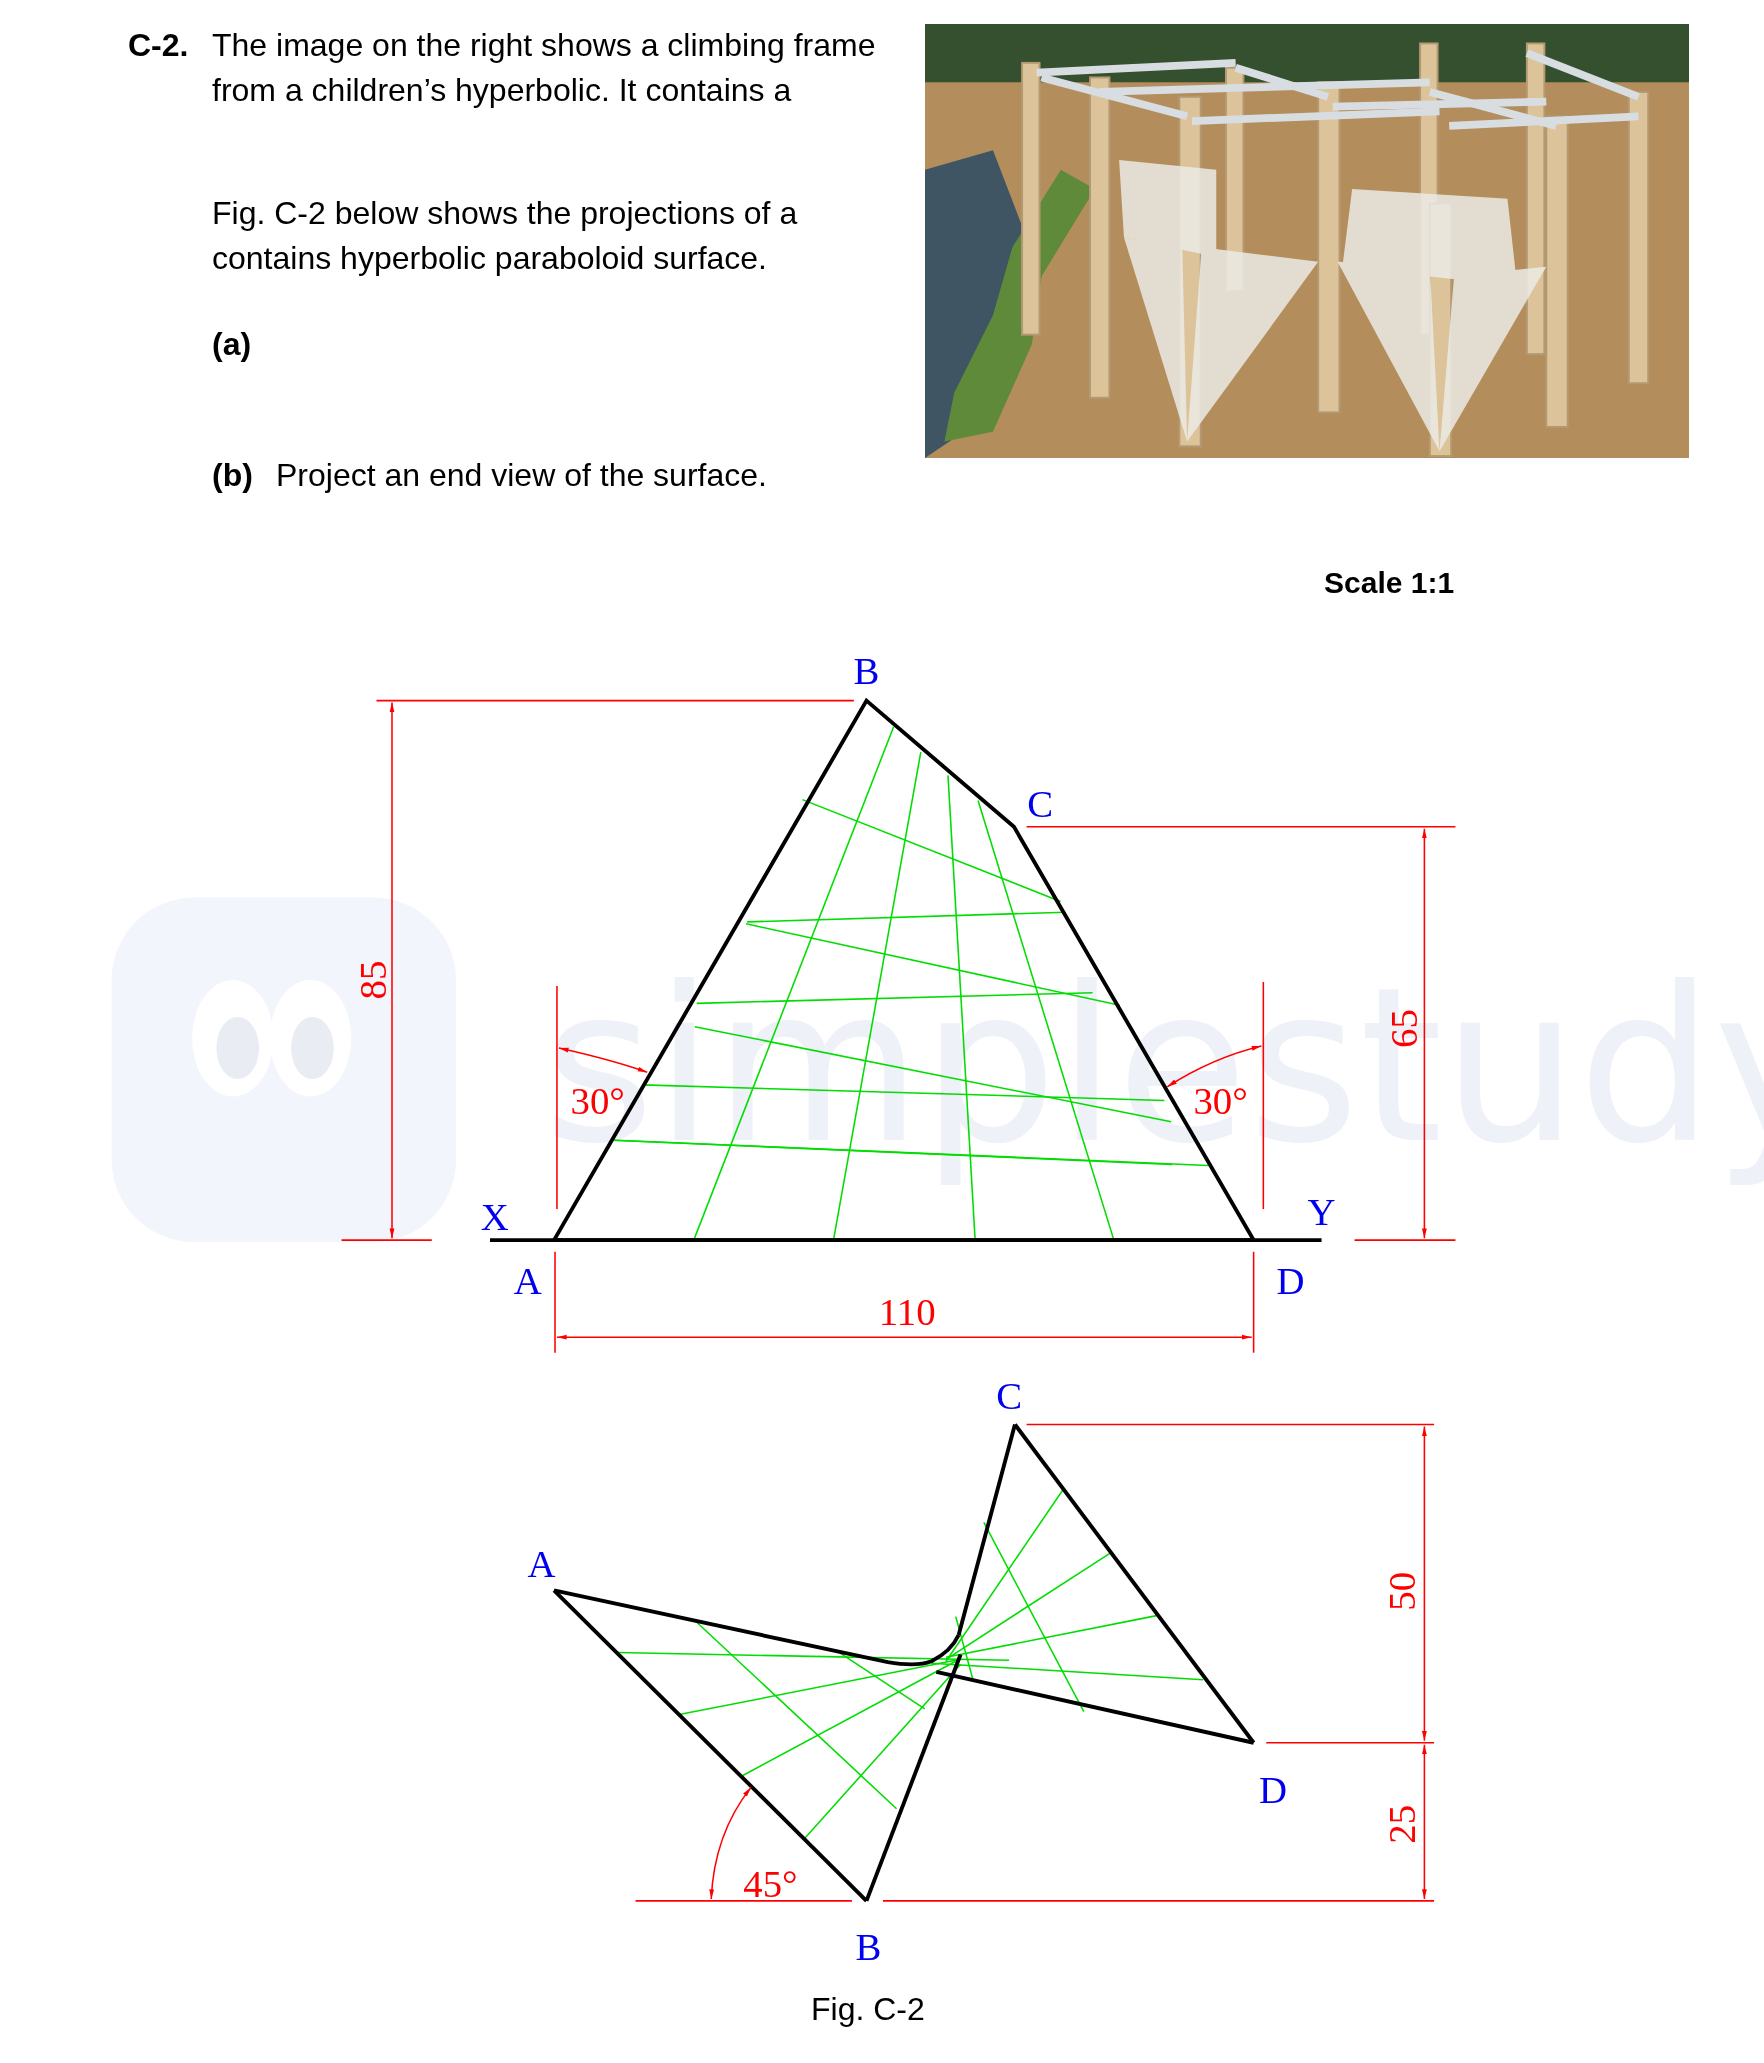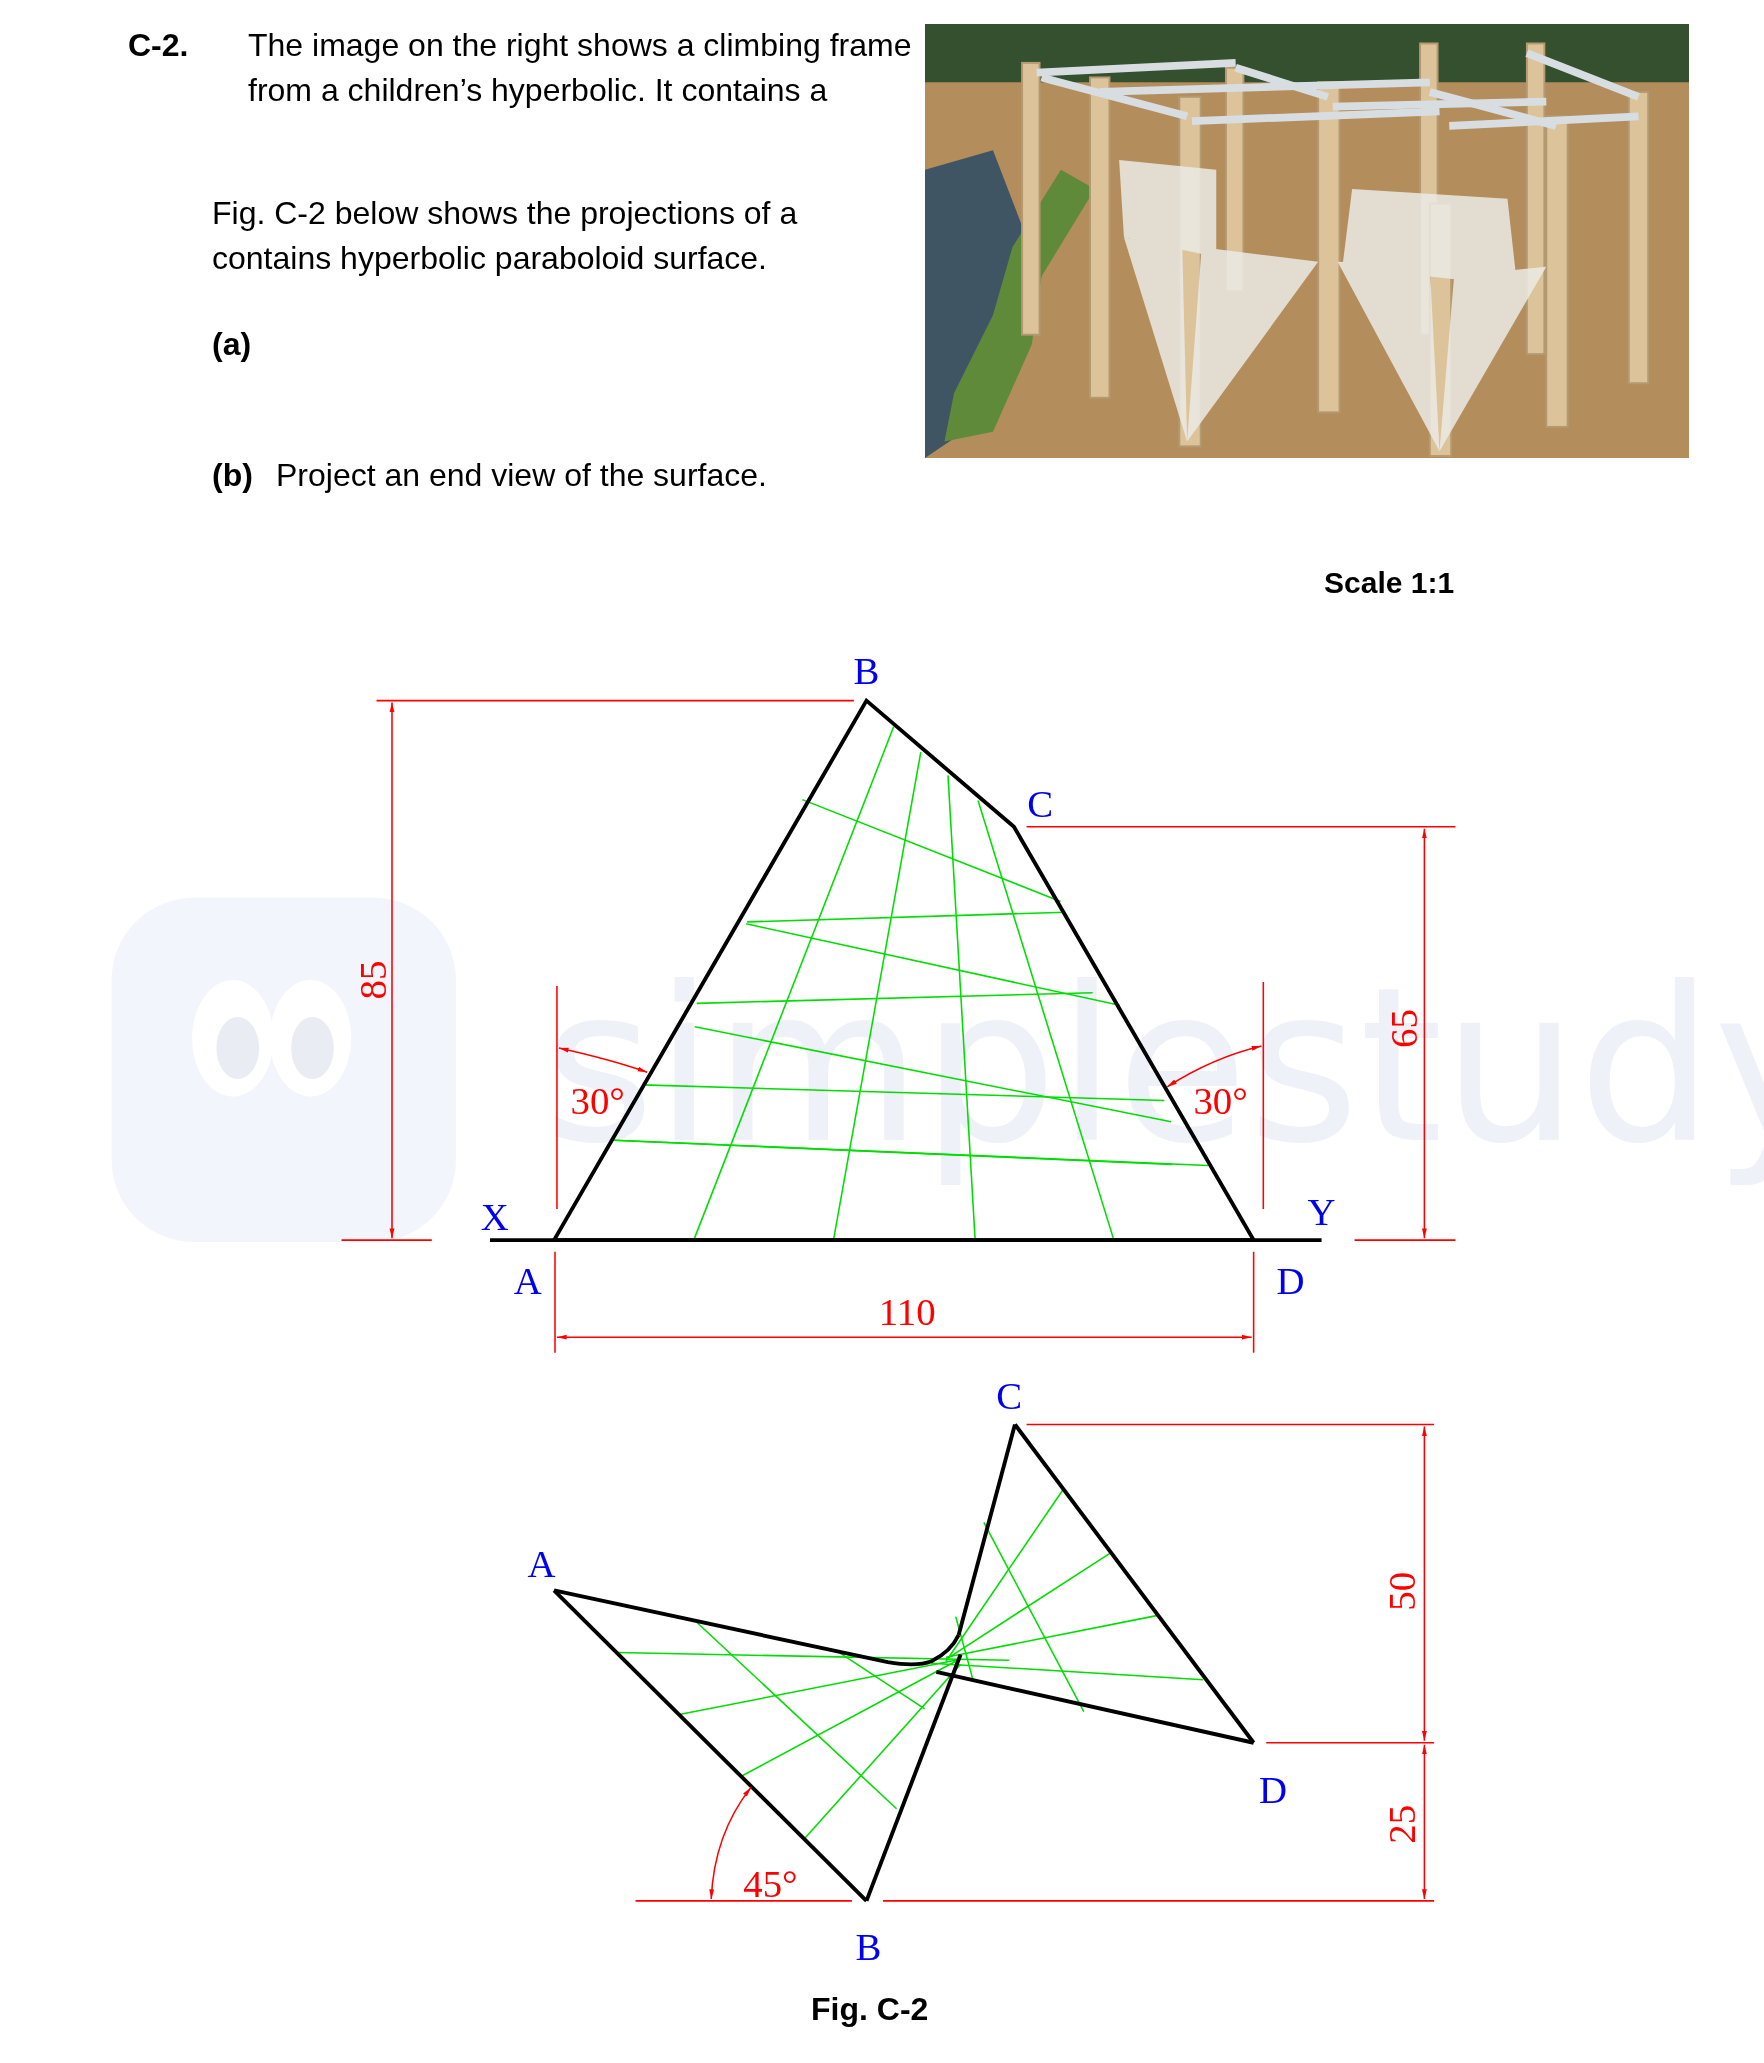--- a/index.html
+++ b/index.html
@@ -6,31 +6,31 @@
   body { width: 1764px; height: 2064px; position: relative; overflow: hidden;
          font-family: "Liberation Sans", "DejaVu Sans", sans-serif; color: #000; }
   .q-number { position: absolute; left: 128px; top: 27px; font-weight: bold; font-size: 32px; }
   .para { position: absolute; left: 212px; font-size: 32px; line-height: 45px; width: 699px; }
   .part { position: absolute; left: 212px; font-size: 32px; line-height: 45px; width: 699px; }
   .part-label { font-weight: bold; display: inline-block; width: 64px; }
   .part-text { display: inline-block; vertical-align: top; width: 621px; }
   .scale-label { position: absolute; left: 1324px; top: 526px; font-weight: bold; font-size: 30px; margin-top: 40px; }
   .photo { position: absolute; left: 925px; top: 24px; width: 764px; height: 434px; overflow: hidden;
            background: linear-gradient(180deg, #3d5a36 0%, #5f7a4e 18%, #a08a66 40%, #b8915e 70%, #c29a67 100%); }
-  .fig-caption { position: absolute; left: 811px; top: 1991px; font-weight: bold; font-size: 32px; }
+  .fig-caption { position: absolute; left: 811px; top: 1991px; font-weight: normal; font-size: 32px; }
   svg.drawing { position: absolute; left: 0; top: 0; }
   .wm-text { font-family: "DejaVu Sans", sans-serif; }
   .lbl { font-family: "Liberation Serif", "DejaVu Serif", serif; }
 </style>
 </head>
 <body>
 
 <div class="q-number">C-2.</div>
 
-<div class="para" style="top:23px;margin-left:36px;">
+<div class="para" style="top:23px;">
   <div>The image on the right shows a climbing frame</div>
   <div>from a children’s hyperbolic.  It contains a</div>
 </div>
 
 <div class="para" style="top:191px;">
   <div>Fig. C-2 below shows the projections of a</div>
   <div>contains hyperbolic paraboloid surface.</div>
 </div>
 
 <div class="part" style="top:322px;">

